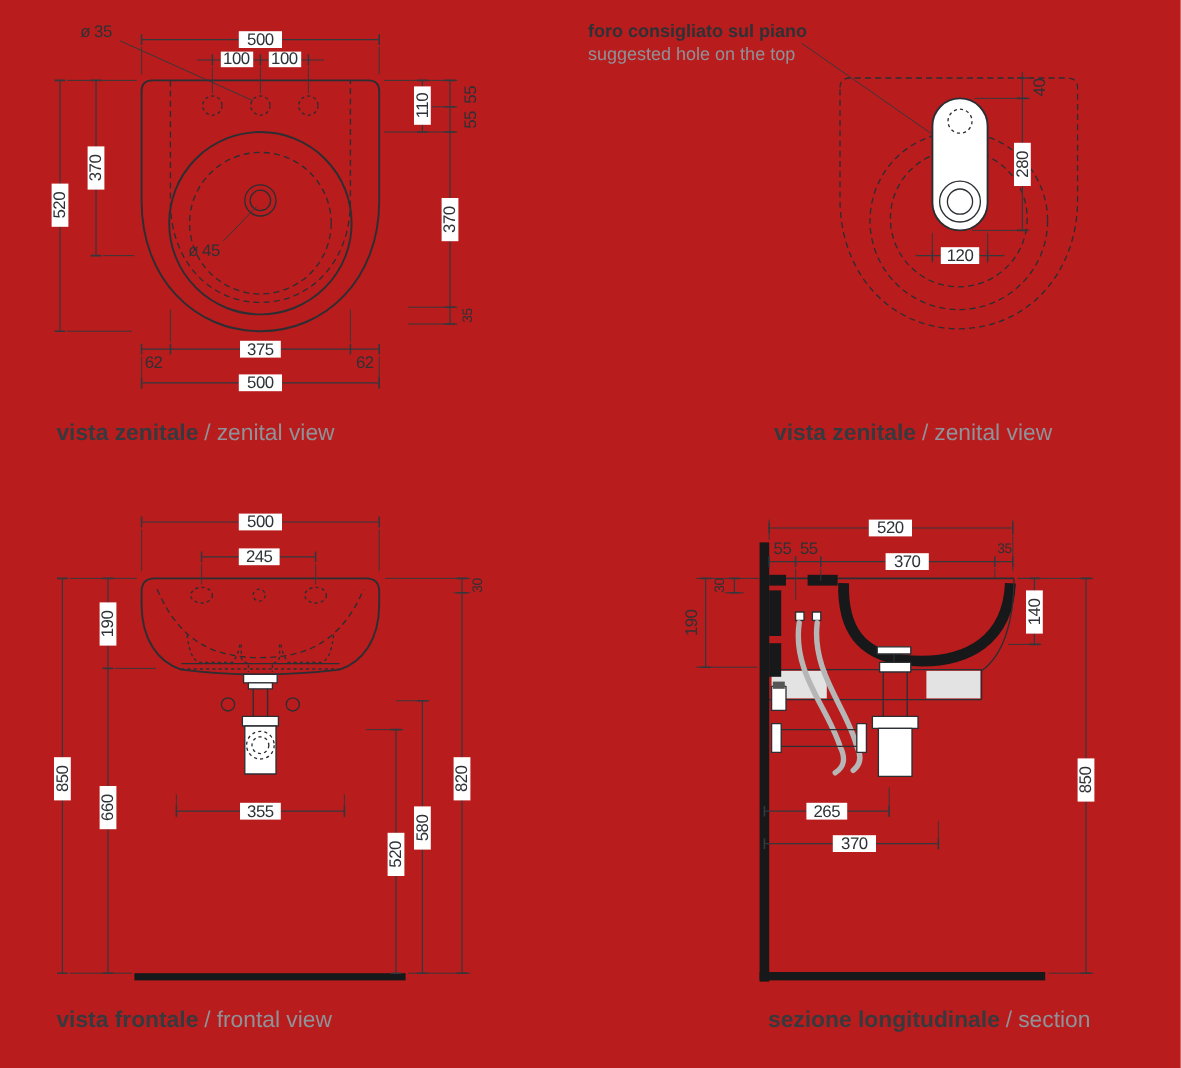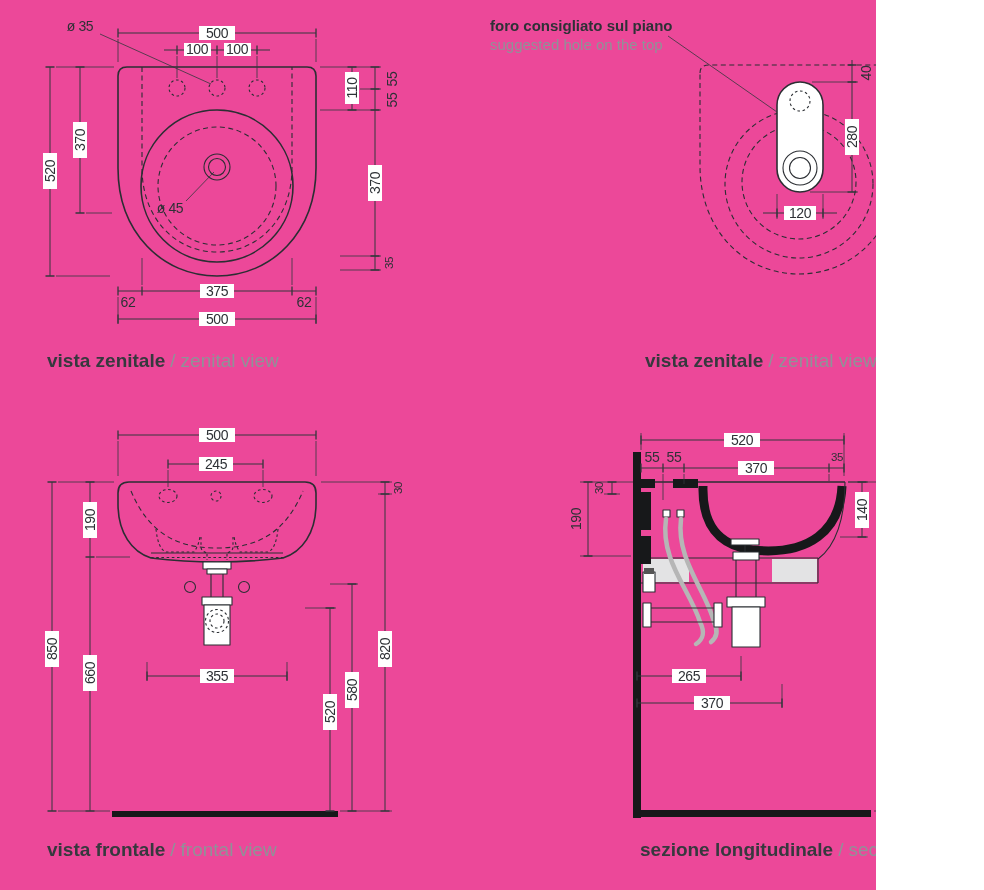--- a/index.html
+++ b/index.html
@@ -1,16 +1,16 @@
 <!DOCTYPE html>
 <html><head>
 <meta charset="utf-8">
 <style>
   html,body{margin:0;padding:0;background:#fff;}
-  #stage{position:relative;width:876px;height:890px;background:#ec4899;overflow:hidden;}
+  #stage{position:relative;width:984px;height:890px;background:#b91c1c;overflow:hidden;}
   svg{display:block;}
   .ol{fill:none;stroke:#2b2e33;stroke-width:1.6;stroke-linejoin:round;}
   .o2{fill:none;stroke:#2b2e33;stroke-width:1.1;stroke-linejoin:round;}
   .da{stroke-dasharray:5 3.5;}
   .db{stroke-dasharray:2.6 2.6;}
   .dl{fill:none;stroke:#34373c;stroke-width:1;}
   .ex{fill:none;stroke:#34373c;stroke-width:0.8;}
   .tk{fill:none;stroke:#34373c;stroke-width:1.3;}
   .fw{fill:#fff;}
   .bg{fill:#fff;}

